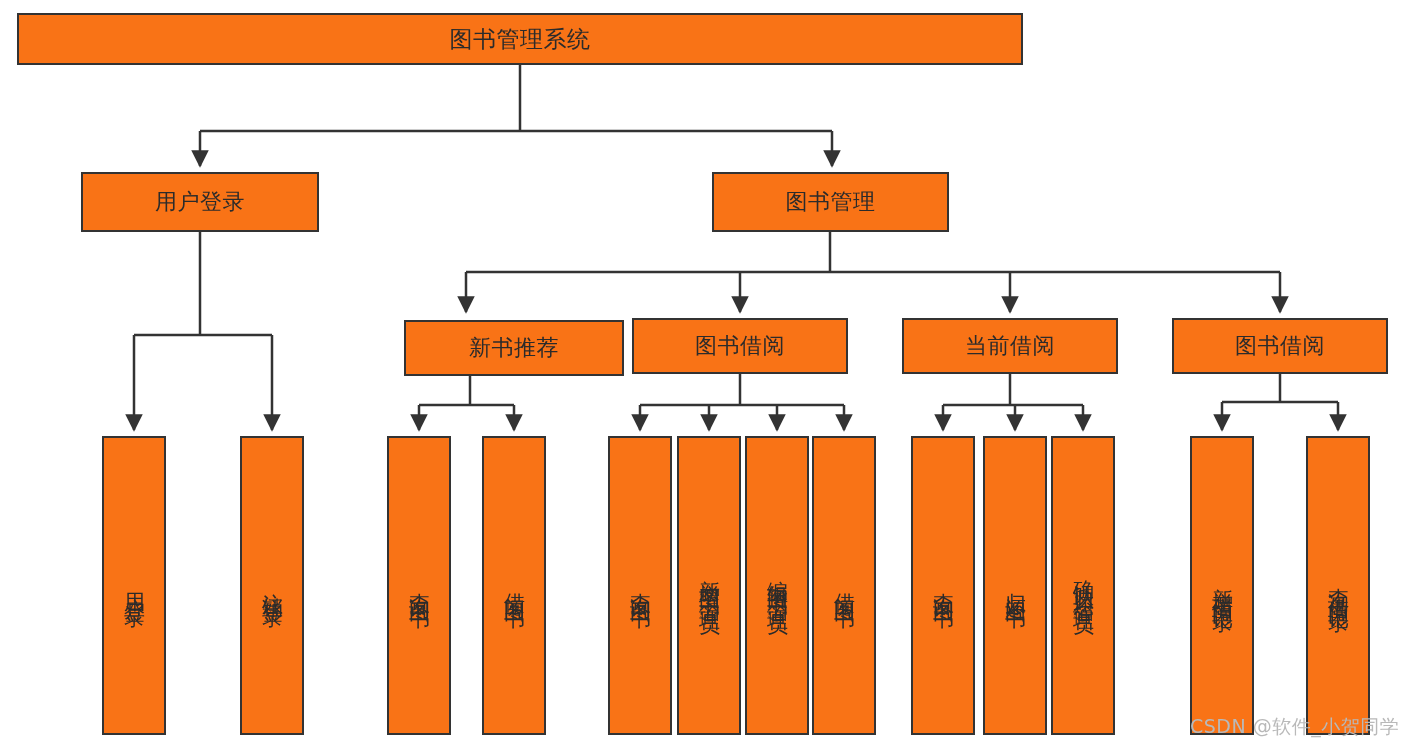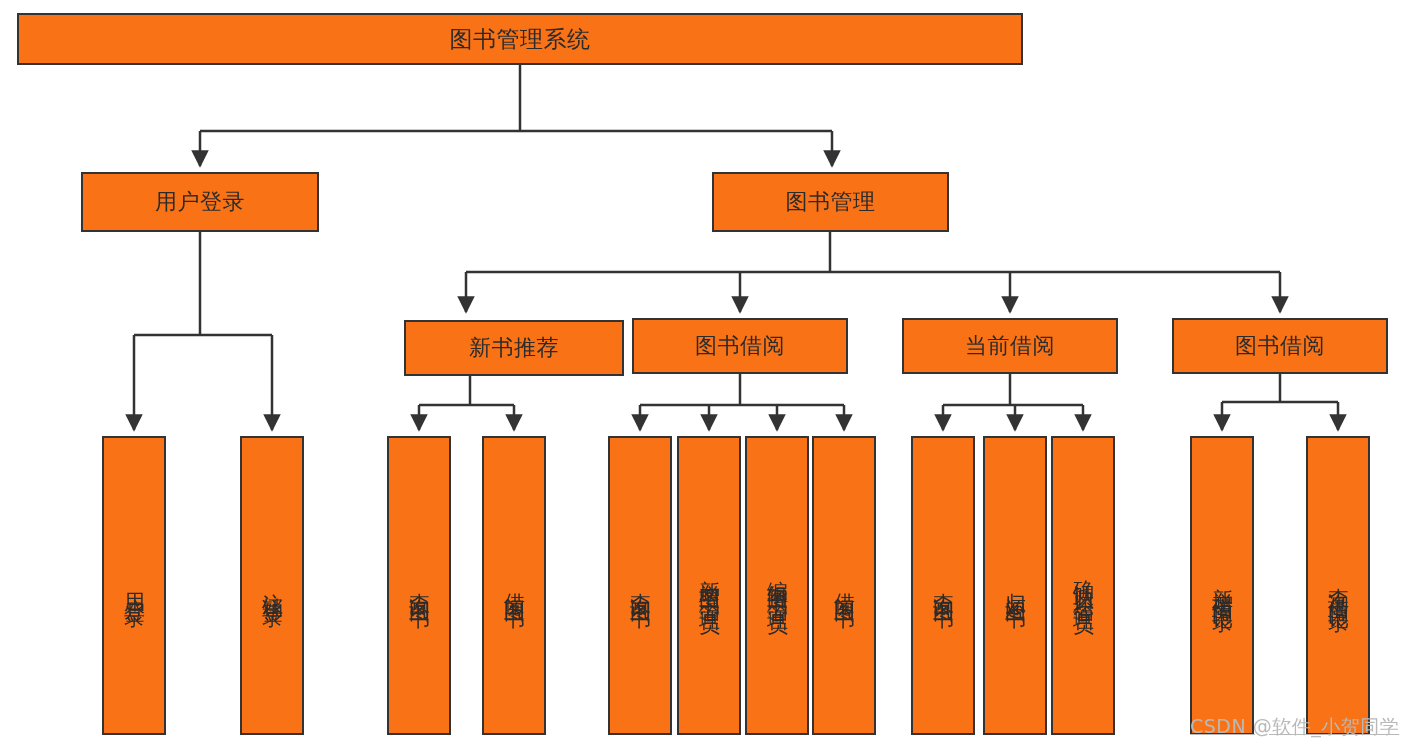--- a/index.html
+++ b/index.html
@@ -61,21 +61,20 @@
     max-height: 100%;
     white-space: nowrap;
   }
   .watermark {
     position: absolute;
     font-size: 19px;
     color: #b9b9b9;
     white-space: nowrap;
     z-index: 5;
     letter-spacing: 0.5px;
-    text-decoration: underline;
   }
 </style>
 </head>
 <body>
 
 <div id="canvas">
 
   <svg id="edges" viewBox="0 0 1405 747" width="1405" height="747" xmlns="http://www.w3.org/2000/svg">
     <defs>
       <marker id="arrow" viewBox="0 0 10 10" refX="9" refY="5" markerWidth="7" markerHeight="7" orient="auto-start-reverse">

